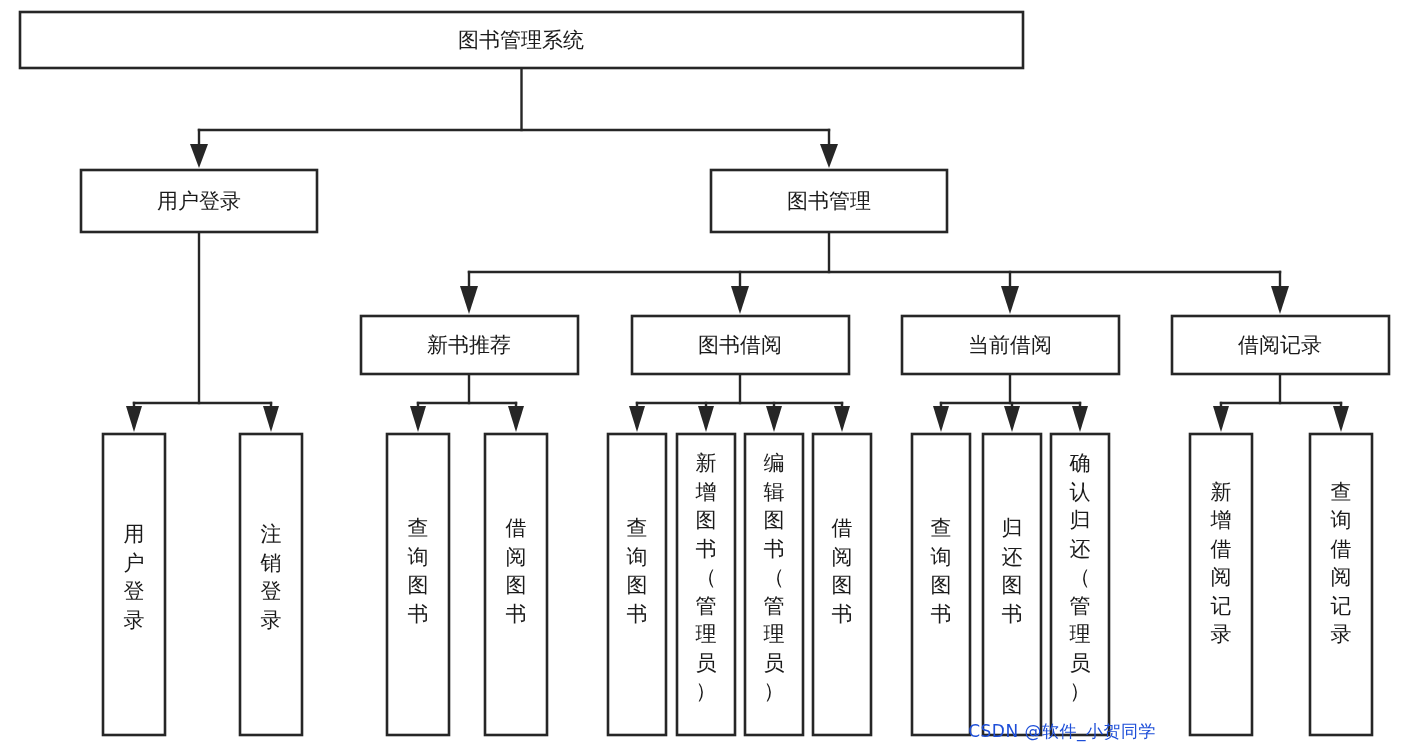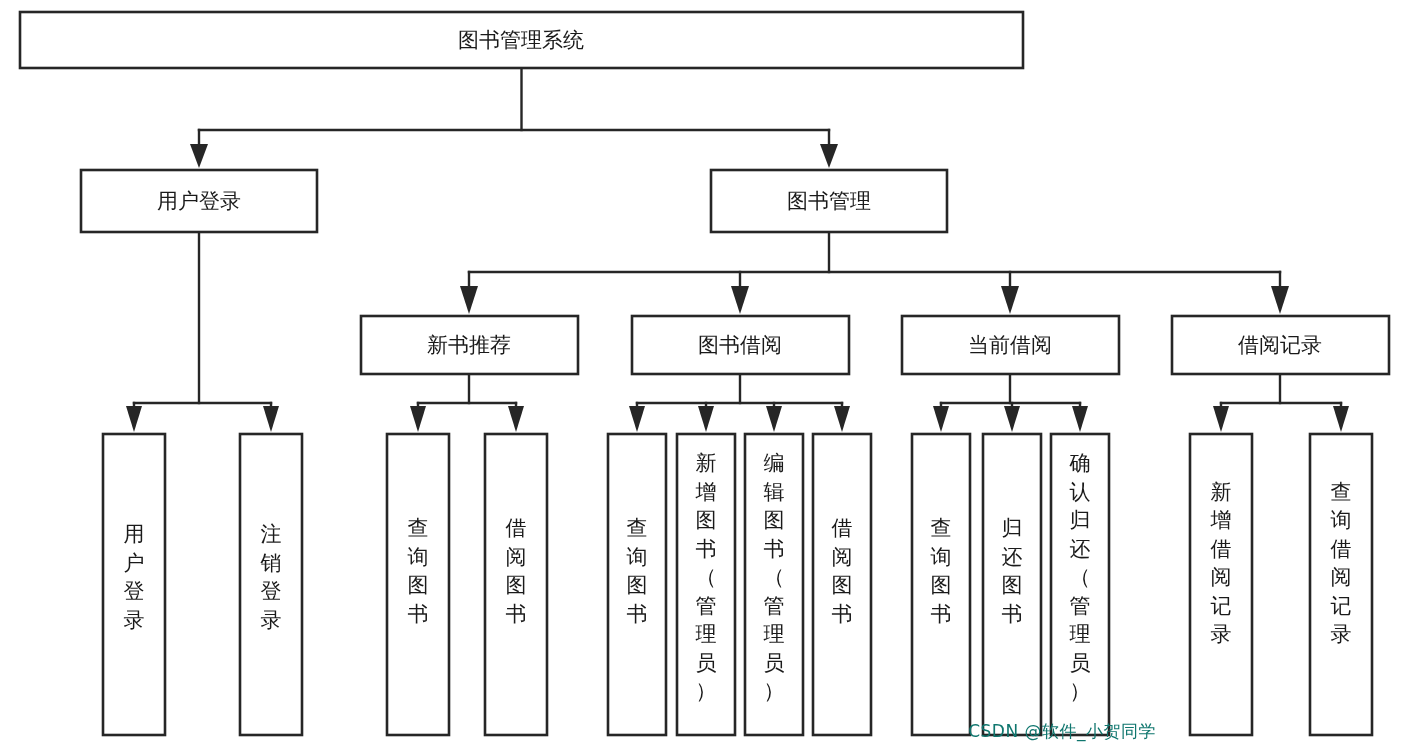--- a/index.html
+++ b/index.html
@@ -53,21 +53,21 @@
     font-family: "DejaVu Sans", "Liberation Sans", sans-serif;
     font-size: 21px;
     text-anchor: middle;
   }
   .watermark-text {
     position: absolute;
     right: 8px;
     bottom: 4px;
     font-family: "DejaVu Sans", "Liberation Sans", sans-serif;
     font-size: 17px;
-    color: #0f766e;
+    color: #1d4ed8;
     letter-spacing: 0.5px;
     white-space: nowrap;
     user-select: none;
   }
 </style>
 </head>
 <body>
 
 <div id="diagram-root">
 

